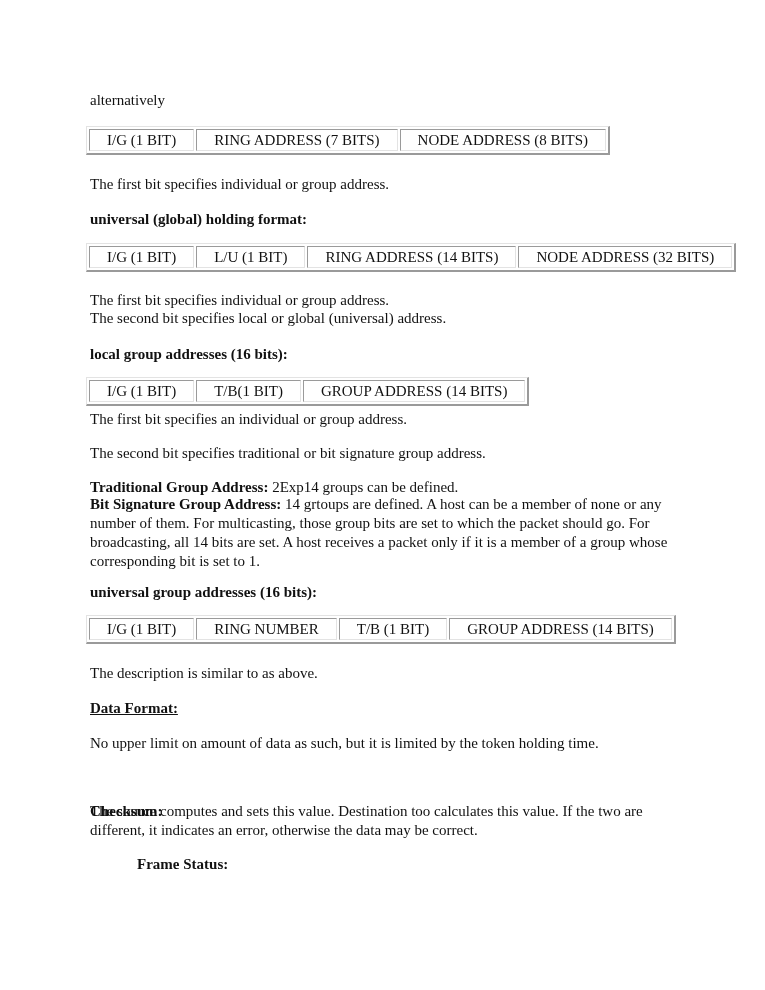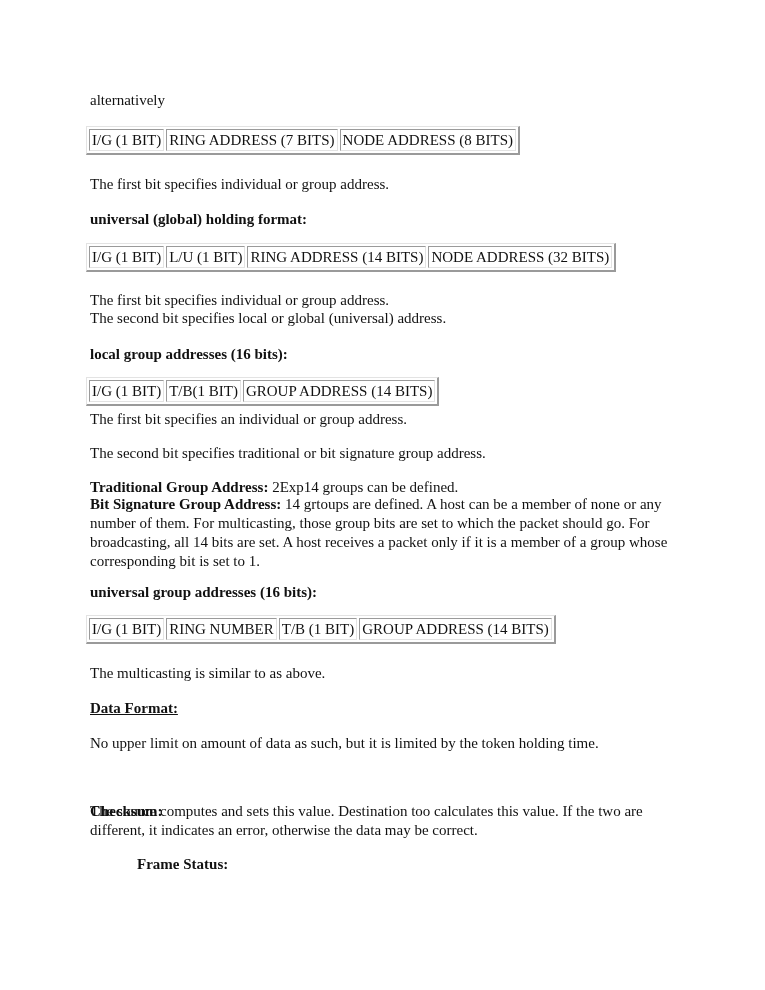--- a/index.html
+++ b/index.html
@@ -39,21 +39,21 @@
       border-right: 2px solid #9a9a9a;
       border-bottom: 2px solid #9a9a9a;
       background: #ffffff;
       font-size: 15px;
     }
     table.bits td {
       border-top: 1px solid #9a9a9a;
       border-left: 1px solid #9a9a9a;
       border-right: 1px solid #e3e3e3;
       border-bottom: 1px solid #e3e3e3;
-      padding: 1px 2px;
+      padding: 1px 17px;
       white-space: nowrap;
       line-height: 18px;
       margin-left: 16px;
     }
   </style>
 </head>
 <body>
 
 <div>
 
@@ -116,21 +116,21 @@
     <tbody>
         <tr>
       <td>I/G (1 BIT)</td>
       <td>RING NUMBER</td>
       <td>T/B (1 BIT)</td>
       <td>GROUP ADDRESS (14 BITS)</td>
     </tr>
   </tbody>
     </table>
 
-  <div class="line" style="top:664px;">The multicasting is similar to as above.</div>
+  <div class="line" style="top:664px;">The description is similar to as above.</div>
 
   <div class="line bold" style="top:699px;text-decoration:underline;">Data Format:</div>
   <div class="line" style="top:734px;">No upper limit on amount of data as such, but it is limited by the token holding time.</div>
 
   <div class="line bold" style="top:802px;">Checksum:</div>
   <div class="para" style="top:802px;">The source computes and sets this value. Destination too calculates this value. If the two are different, it indicates an error, otherwise the data may be correct.</div>
 
   <div class="line bold" style="top:855px;margin-left:47px;">Frame Status:</div>
 
 </div>

